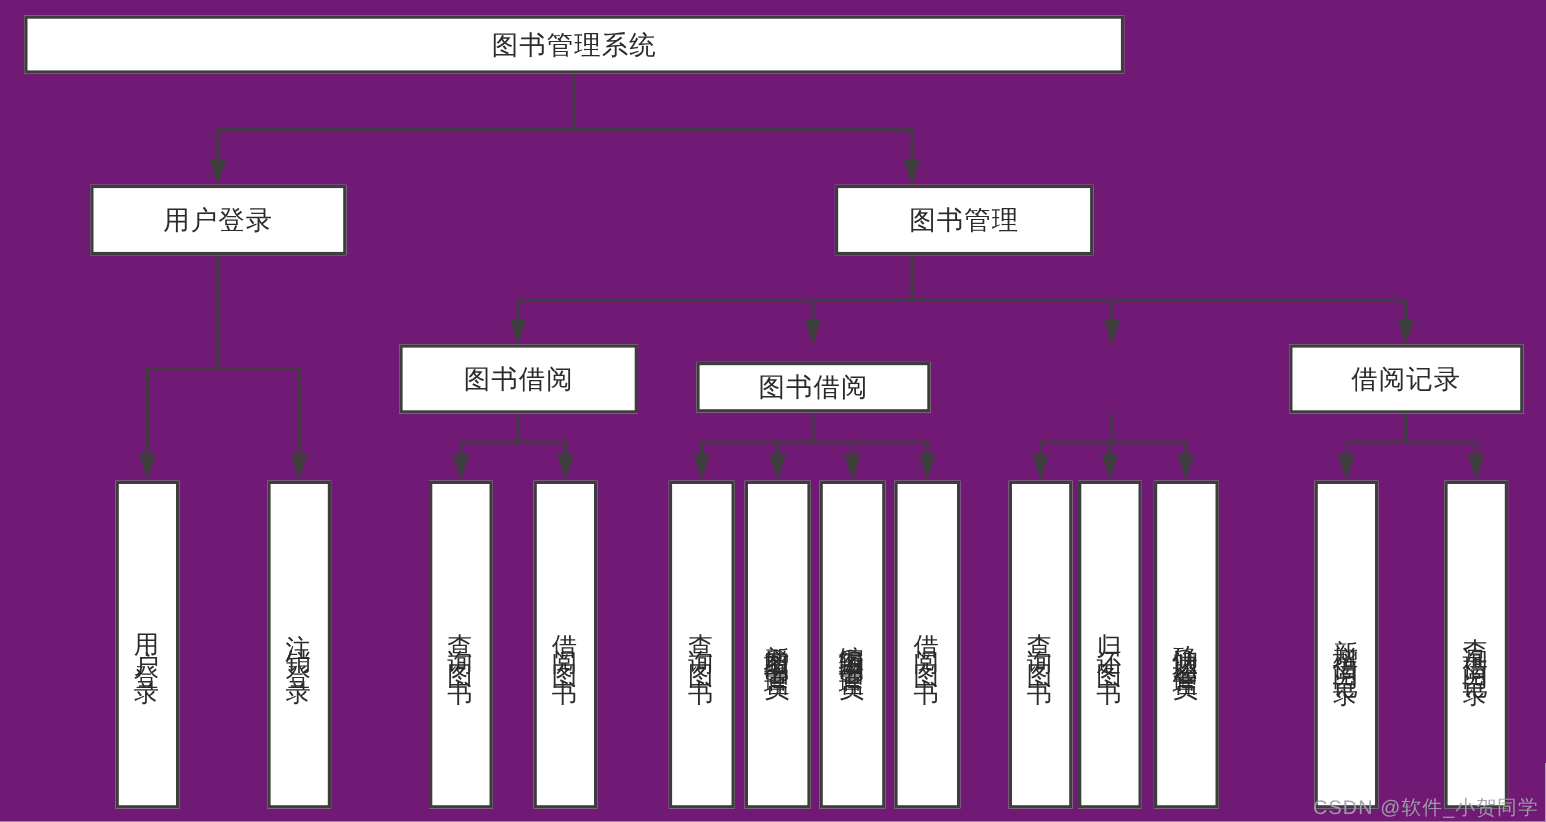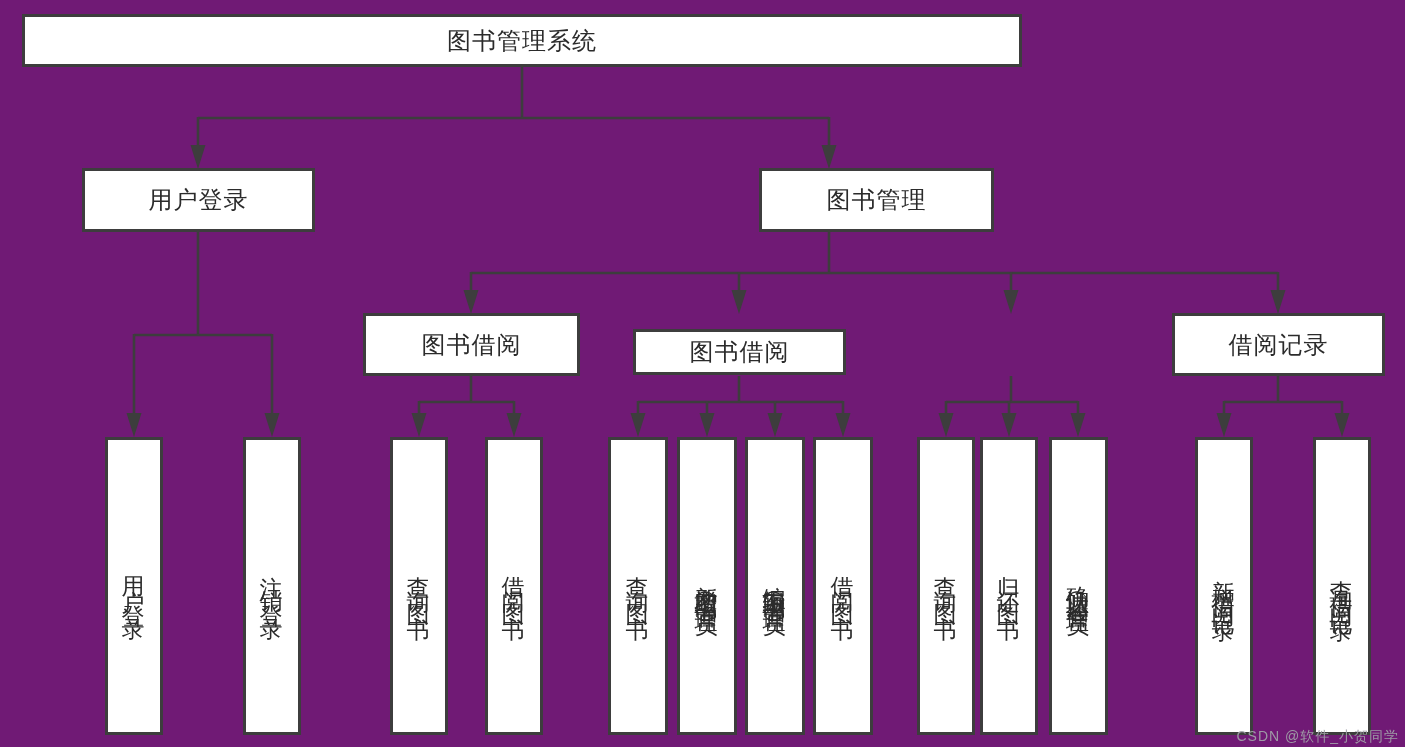--- a/index.html
+++ b/index.html
@@ -12,21 +12,21 @@
     position:absolute;z-index:2;background:#ffffff;border:3px solid #3d3d3d;
     display:flex;align-items:center;justify-content:center;
     font-size:24px;letter-spacing:1px;box-sizing:border-box;
   }
   .leaf{
     writing-mode:vertical-rl;text-orientation:mixed;
     font-size:23px;letter-spacing:14px;
   }
   .watermark{
     position:absolute;z-index:3;right:6px;bottom:1px;
-    font-size:14px;color:rgba(160,160,168,0.95);letter-spacing:1px;
+    font-size:18px;color:rgba(160,160,168,0.95);letter-spacing:1px;
   }
 </style>
 </head>
 <body>
 
 <div class="stage">
 
   <svg class="connectors" width="1405" height="747" viewBox="0 0 1405 747">
     <g stroke="#3d3d3d" stroke-width="2.6" fill="none">
 

